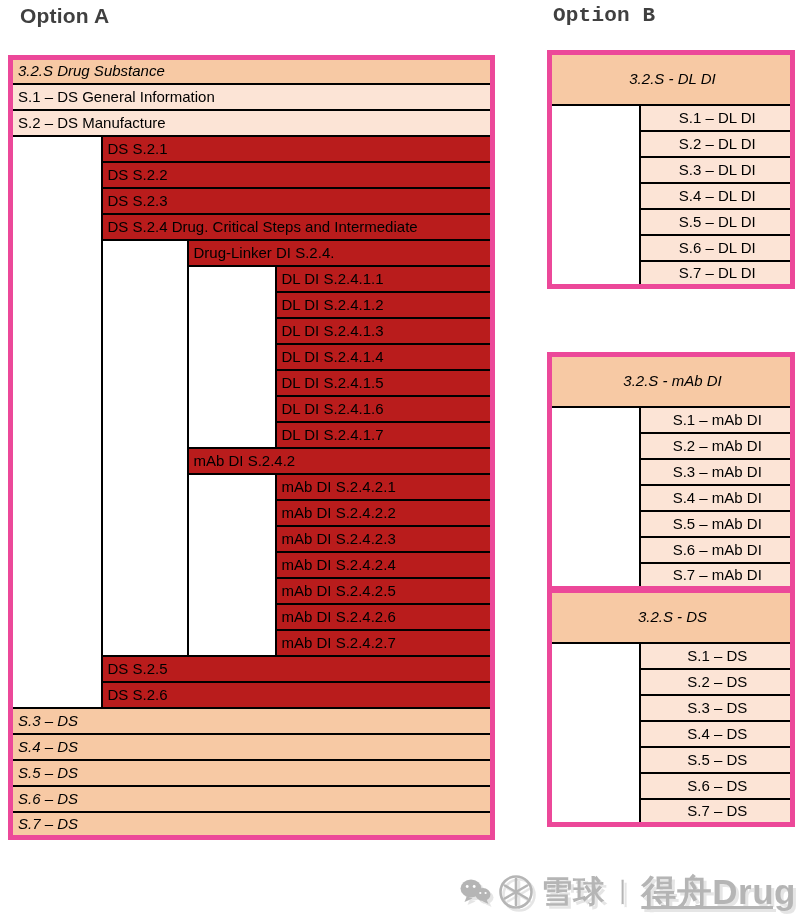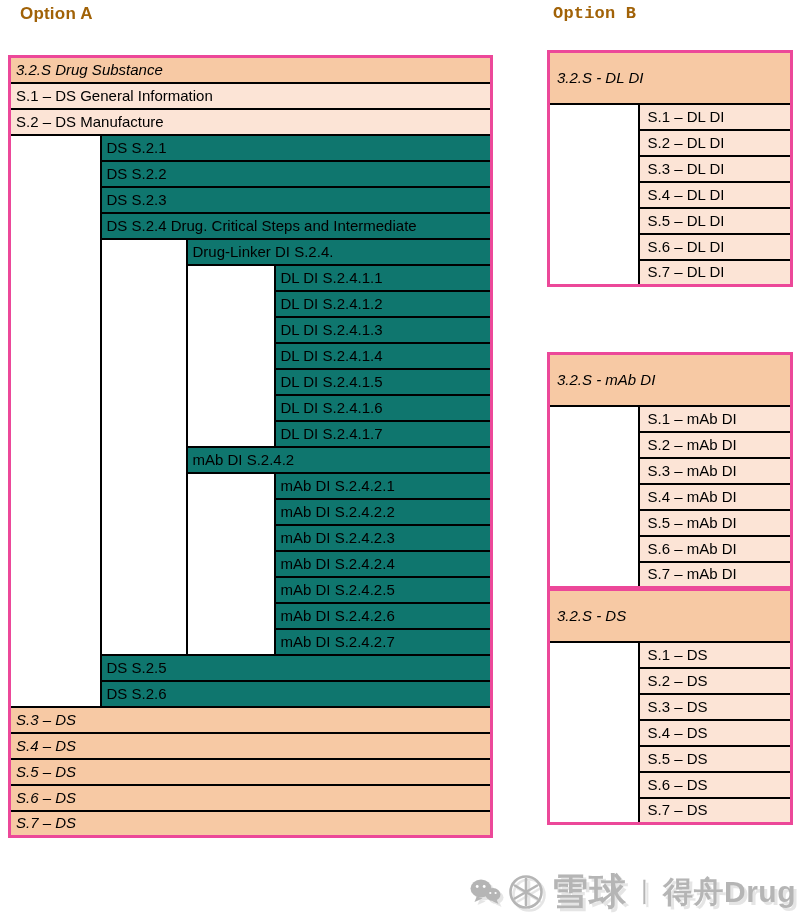--- a/index.html
+++ b/index.html
@@ -2,58 +2,58 @@
 <html><head>
 <meta charset="utf-8">
 <style>
   * { margin:0; padding:0; box-sizing:border-box; }
   body { background:#ffffff; font-family:"Liberation Sans", sans-serif; }
   .canvas {
     position:relative; width:800px; height:916px; background:#ffffff;
     overflow:hidden; color:#000;
   }
   .opt-title {
-    position:absolute; top:4px; font-size:17px; font-weight:bold; color:#a16207;
+    position:absolute; top:4px; font-size:21px; font-weight:bold; color:#404040;
     letter-spacing:.2px;
   }
   #titleA { left:20px; }
   #titleB { left:553px;font-family:Liberation Mono, monospace; }
 
   table.tbl {
     position:absolute; border-collapse:collapse; table-layout:fixed;
-    border:3px solid #ec4899;
+    border:5px solid #ec4899;
     padding-left:8px;
   }
   table.tbl td {
     border:2px solid #000; height:26px; font-size:15px; line-height:1.05;
     padding:0 4px 0 5px; vertical-align:middle; white-space:nowrap; overflow:hidden;
   }
   td.hdr  { background:#f7c9a4; font-style:italic; font-size:15.5px; }
   td.sub  { background:#fce4d6; font-size:15.5px; }
-  td.plain{ background:#0f766e; font-style:normal; }
+  td.plain{ background:#b91c1c; font-style:normal; }
   td.indent{ background:#ffffff; }
 
   #tableA { left:8px; top:55px; width:482px; }
-  .tblB   { left:547px; width:243px; }
+  .tblB   { left:547px; width:243px;text-align:center; }
   #tableB1 { top:50px; }
   #tableB2 { top:352px; }
   #tableB3 { top:588px; }
   .tblB td.bhdr { height:52px; vertical-align:middle; padding-left:7px; }
   .tblB td.sub  { padding-left:8px; }
 
   .watermark {
     position:absolute; right:4px; bottom:2px; height:44px;
     display:flex; align-items:center; gap:7px;
     color:#a6a6a6; opacity:.82;
     filter: drop-shadow(3px 3px 0 rgba(166,166,166,0.35)) blur(0.3px);
     pointer-events:none;
   }
-  .wm-cn { font-size:37px; font-weight:bold; letter-spacing:1px; }
+  .wm-cn { font-size:31px; font-weight:bold; letter-spacing:1px; }
   .wm-sep { font-size:26px; margin:0 -2px; }
-  .wm-en { font-size:30px; font-weight:bold; letter-spacing:.5px; }
+  .wm-en { font-size:35px; font-weight:bold; letter-spacing:.5px;text-decoration:underline; }
   .wm-ico { display:inline-flex; align-items:center; }
 </style>
 </head>
 <body>
 
 <div class="canvas">
 
   <div id="titleA" class="opt-title">Option A</div>
   <div id="titleB" class="opt-title">Option B</div>
 

